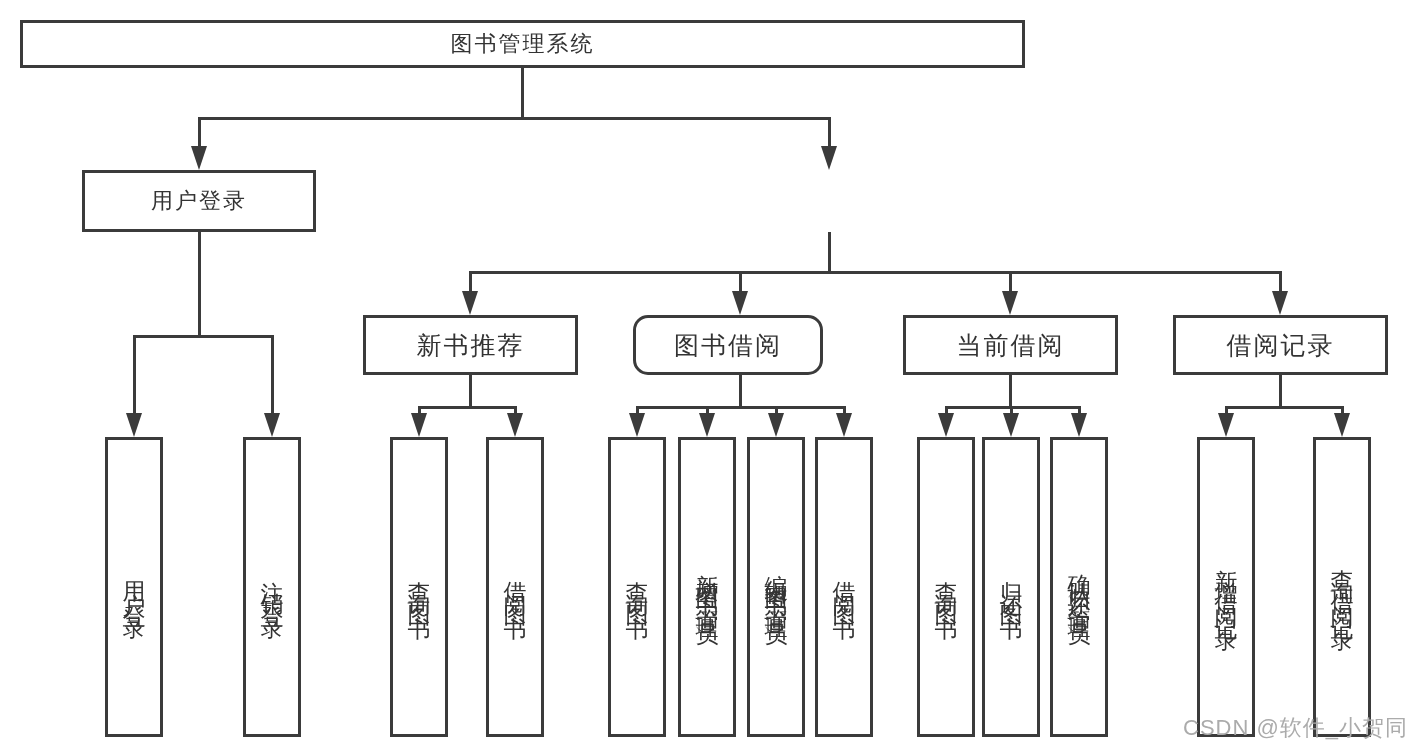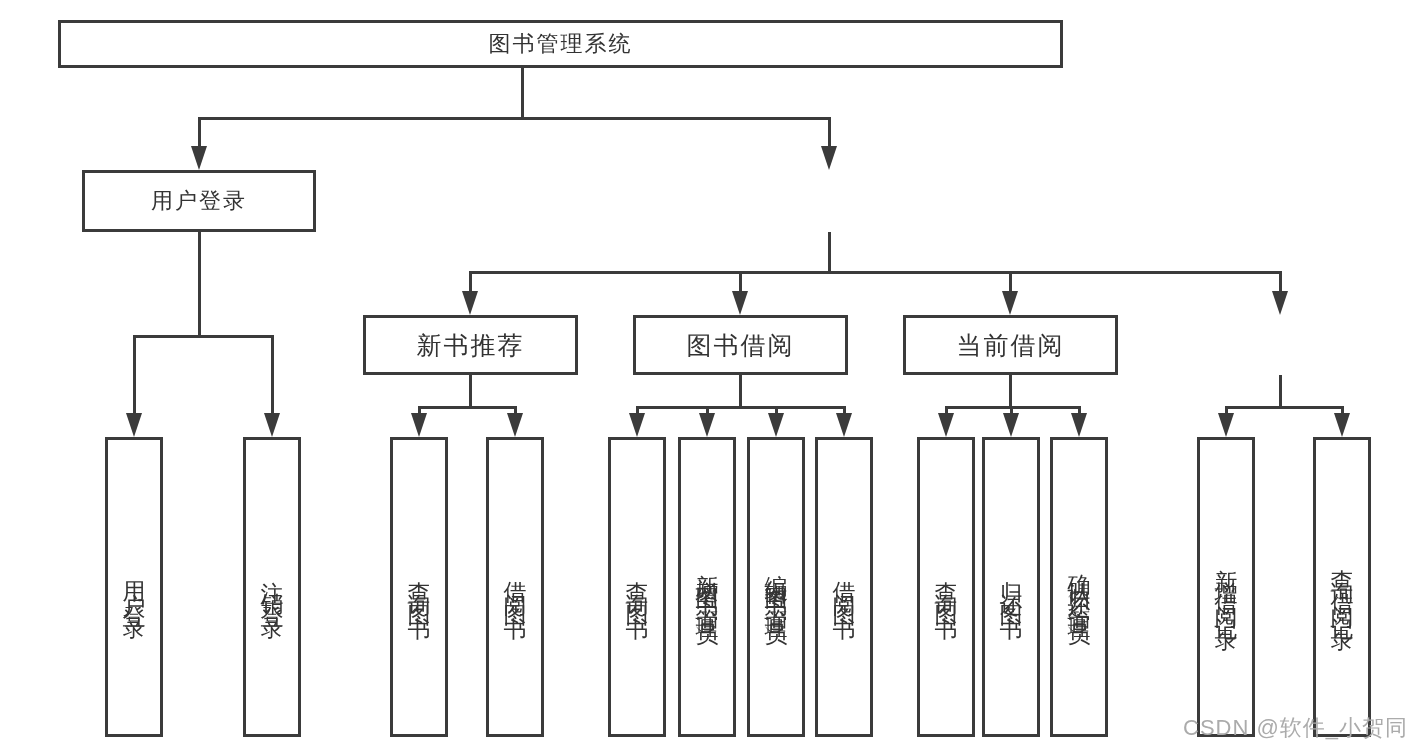--- a/index.html
+++ b/index.html
@@ -66,36 +66,39 @@
     letter-spacing: 1px;
     z-index: 5;
     white-space: nowrap;
   }
 </style>
 </head>
 <body>
 
 <div class="canvas">
 
-  <div class="box" style="left:20px; top:20px; width:1005px; height:48px;margin-left:38px;">
+  <div class="box" style="left:20px; top:20px; width:1005px; height:48px;">
     <span>图书管理系统</span>
   </div>
 
   <div class="box" style="left:82px; top:170px; width:234px; height:62px;">
     <span>用户登录</span>
   </div>
 
   <div class="box l3" style="left:363px; top:315px; width:215px; height:60px;">
     <span>新书推荐</span>
   </div>
-  <div class="box l3" style="left:633px; top:315px; width:215px; height:60px;">
+  <div class="box l3" style="left:633px; top:315px; width:190px; height:60px;border-radius:15px;">
     <span>图书借阅</span>
   </div>
   <div class="box l3" style="left:903px; top:315px; width:215px; height:60px;">
     <span>当前借阅</span>
+  </div>
+  <div class="box l3" style="left:1173px; top:315px; width:215px; height:60px;">
+    <span>借阅记录</span>
   </div>
 
   <div class="vbox" style="left:105px;">
     <span>用户登录</span>
   </div>
   <div class="vbox" style="left:243px;">
     <span>注销登录</span>
   </div>
 
   <div class="vbox" style="left:390px;">

